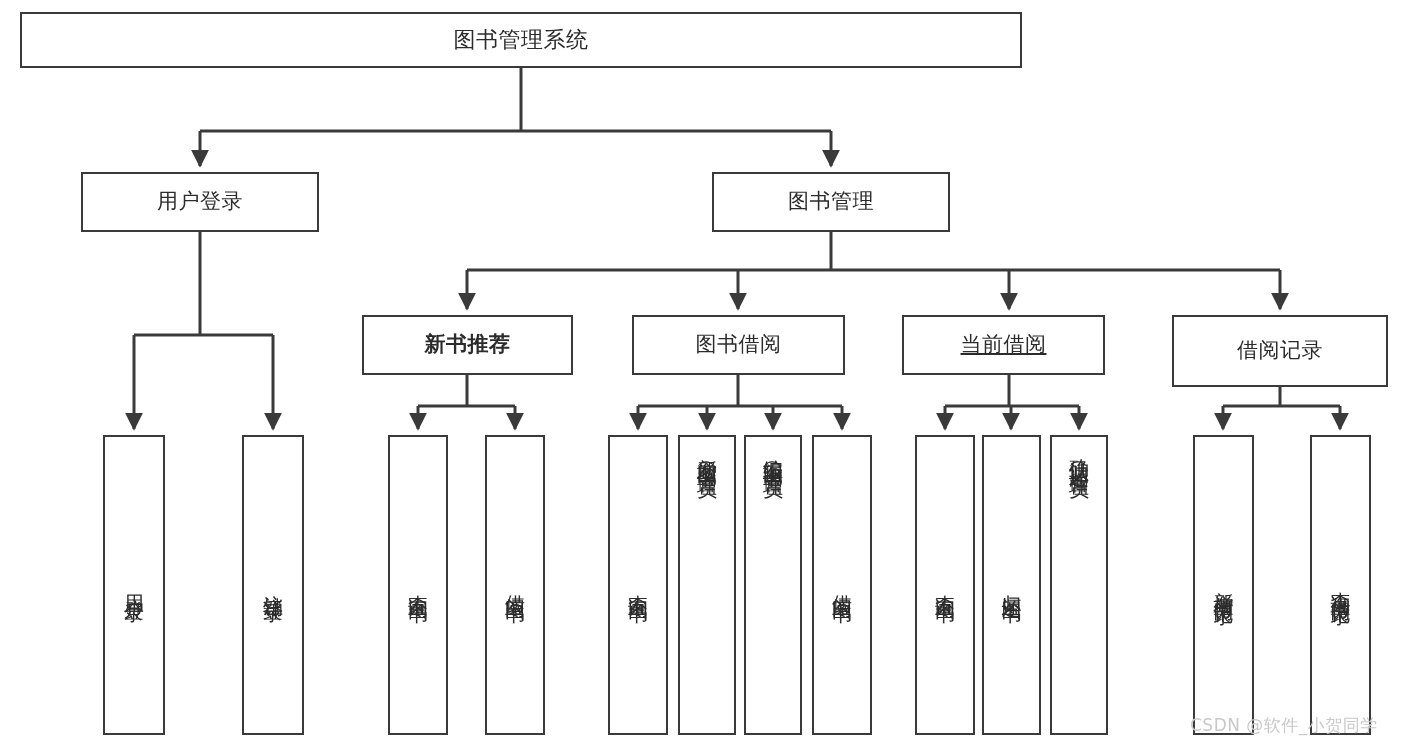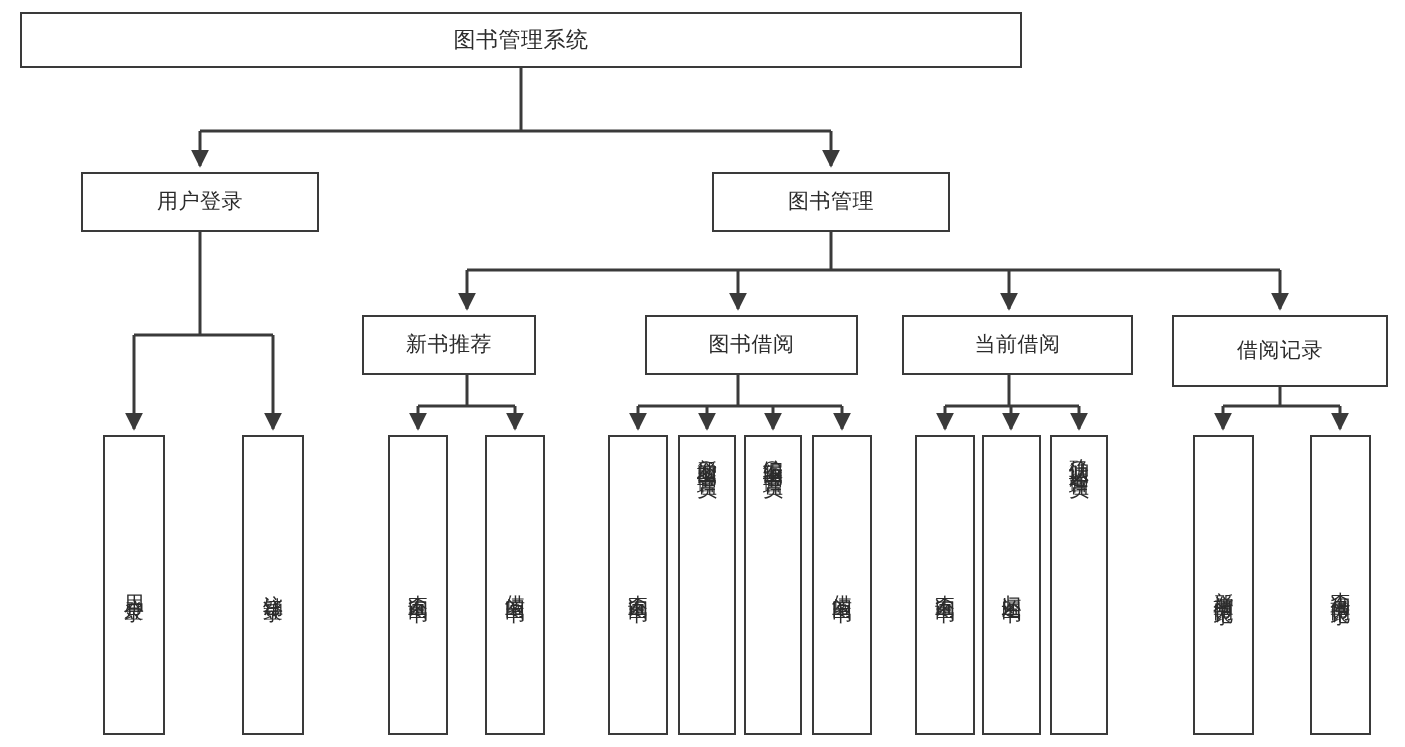--- a/index.html
+++ b/index.html
@@ -132,27 +132,27 @@
   <div id="nodes">
       <div class="node horiz root" style="left: 20px; top: 12px; width: 1002px; height: 56px;">
         <span class="label">图书管理系统</span>
       </div>
       <div class="node horiz" style="left: 81px; top: 172px; width: 238px; height: 60px;">
         <span class="label">用户登录</span>
       </div>
       <div class="node horiz" style="left: 712px; top: 172px; width: 238px; height: 60px; justify-content: center;">
         <span class="label">图书管理</span>
       </div>
-      <div class="node horiz" style="left: 362px; top: 315px; width: 174px; height: 60px;">
+      <div class="node horiz" style="left: 362px; top: 315px; width: 211px; height: 60px; font-weight: bold;">
         <span class="label">新书推荐</span>
       </div>
-      <div class="node horiz" style="left: 632px; top: 315px; width: 213px; height: 60px; margin-left: 13px;">
+      <div class="node horiz" style="left: 632px; top: 315px; width: 213px; height: 60px;">
         <span class="label">图书借阅</span>
       </div>
-      <div class="node horiz" style="left: 902px; top: 315px; width: 231px; height: 60px;">
+      <div class="node horiz" style="left: 902px; top: 315px; width: 203px; height: 60px; text-decoration: underline;">
         <span class="label">当前借阅</span>
       </div>
       <div class="node horiz" style="left: 1172px; top: 315px; width: 216px; height: 72px;">
         <span class="label">借阅记录</span>
       </div>
       <div class="node vert centered" style="left: 103px; top: 435px; width: 62px; height: 300px;">
         <span class="label">用户登录</span>
       </div>
       <div class="node vert centered" style="left: 242px; top: 435px; width: 62px; height: 300px;">
         <span class="label">注销登录</span>
@@ -185,14 +185,15 @@
         <span class="label">确认归还（管理员）</span>
       </div>
       <div class="node vert centered" style="left: 1193px; top: 435px; width: 61px; height: 300px;">
         <span class="label">新增借阅记录</span>
       </div>
       <div class="node vert centered" style="left: 1310px; top: 435px; width: 61px; height: 300px;">
         <span class="label">查询借阅记录</span>
       </div>
     </div>
 
+  <div class="watermark" style="left: 1190px; top: 714px;">CSDN @软件_小贺同学</div>
 
 </div>
 
 </body></html>

